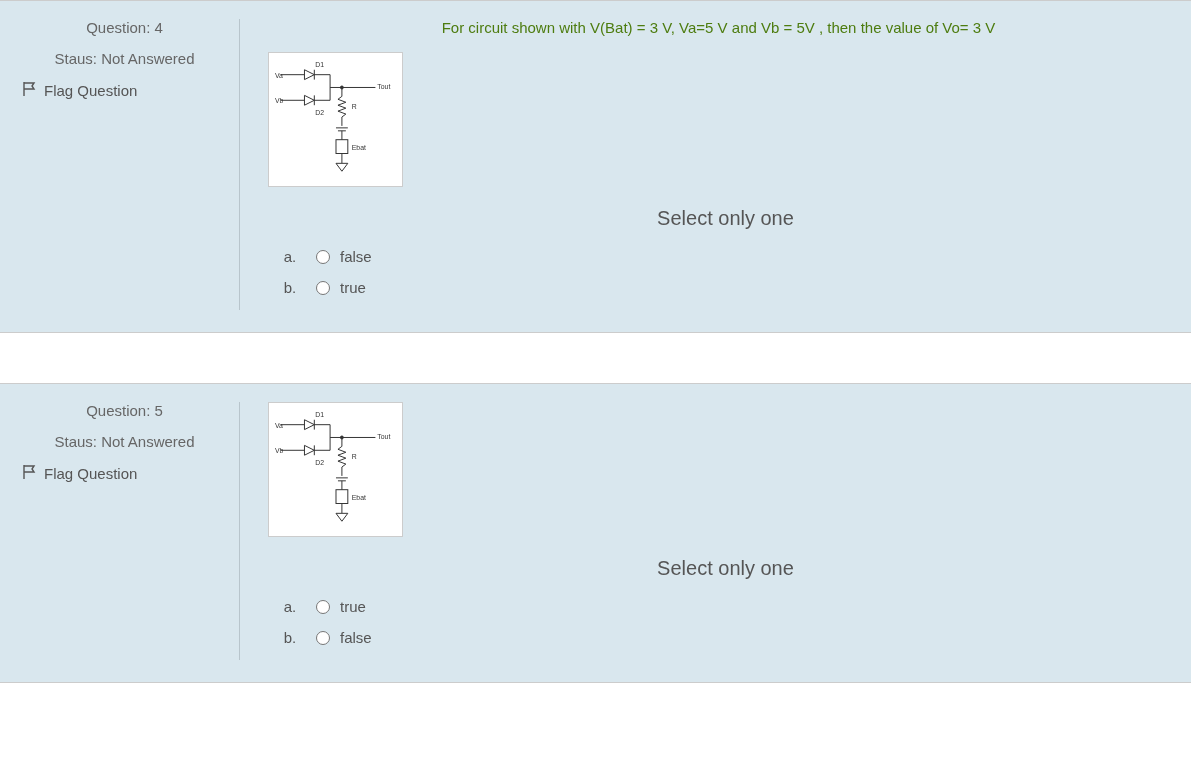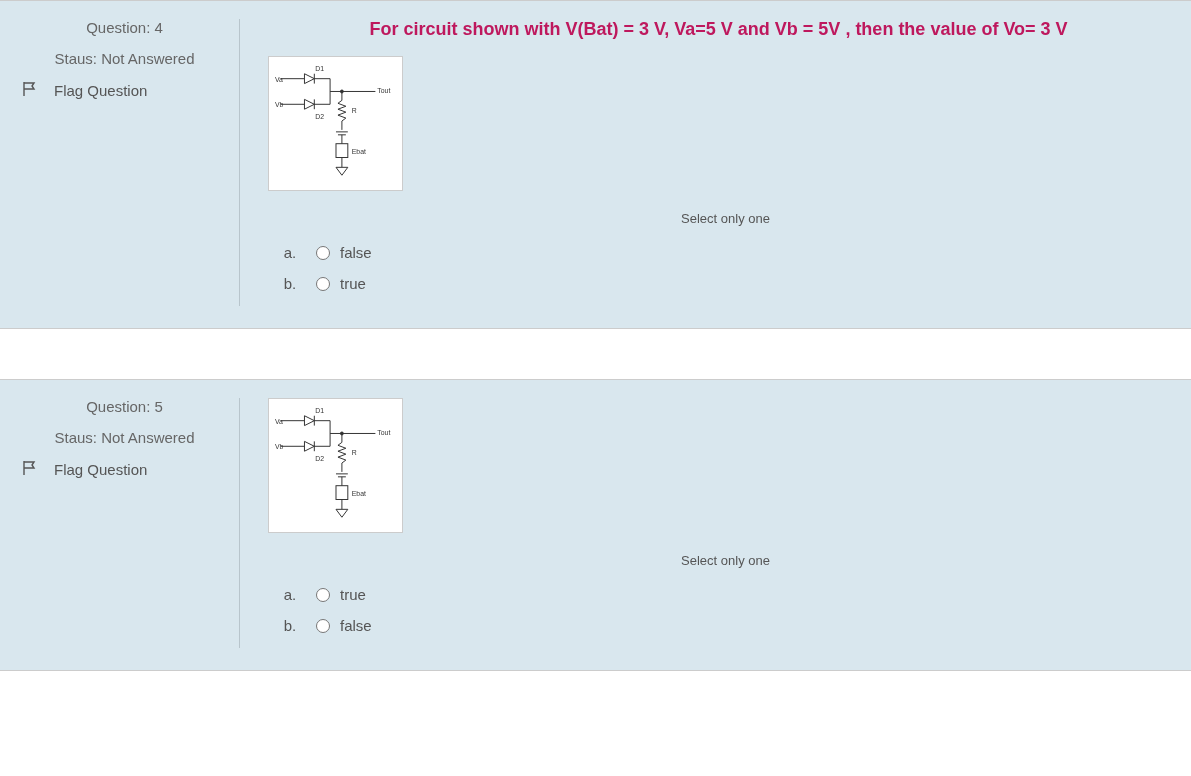--- a/index.html
+++ b/index.html
@@ -29,46 +29,46 @@
     color: #666;
     border-right: 1px solid #b8c5cc;
     padding-right: 12px;
   }
   .sidebar .q-number { margin-bottom: 14px; }
   .sidebar .q-status { margin-bottom: 14px; }
   .sidebar .q-status .bold { font-weight: normal; }
   .flag-link {
     display: flex;
     align-items: center;
-    gap: 16px;
+    gap: 6px;
     cursor: pointer;
     color: #555;
   }
   .flag-link svg { width: 16px; height: 16px; }
   .content {
     padding-left: 28px;
     flex: 1;
   }
   .q-text {
-    font-size: 18px;
-    color: #be185d;
-    font-weight: bold;
+    font-size: 15px;
+    color: #4d7c0f;
+    font-weight: normal;
     margin-bottom: 16px;
   }
   .circuit-box {
     background: #fff;
     border: 1px solid #ccc;
     width: 135px;
     height: 135px;
     position: relative;
     margin-bottom: 20px;
   }
   .circuit-box svg { width: 100%; height: 100%; }
   .select-label {
-    font-size: 13px;
+    font-size: 20px;
     color: #555;
     margin: 0 0 18px 14px;
   }
   .options { margin-left: 14px; }
   .option-row {
     display: flex;
     align-items: center;
     gap: 18px;
     margin-bottom: 14px;
     font-size: 15px;

